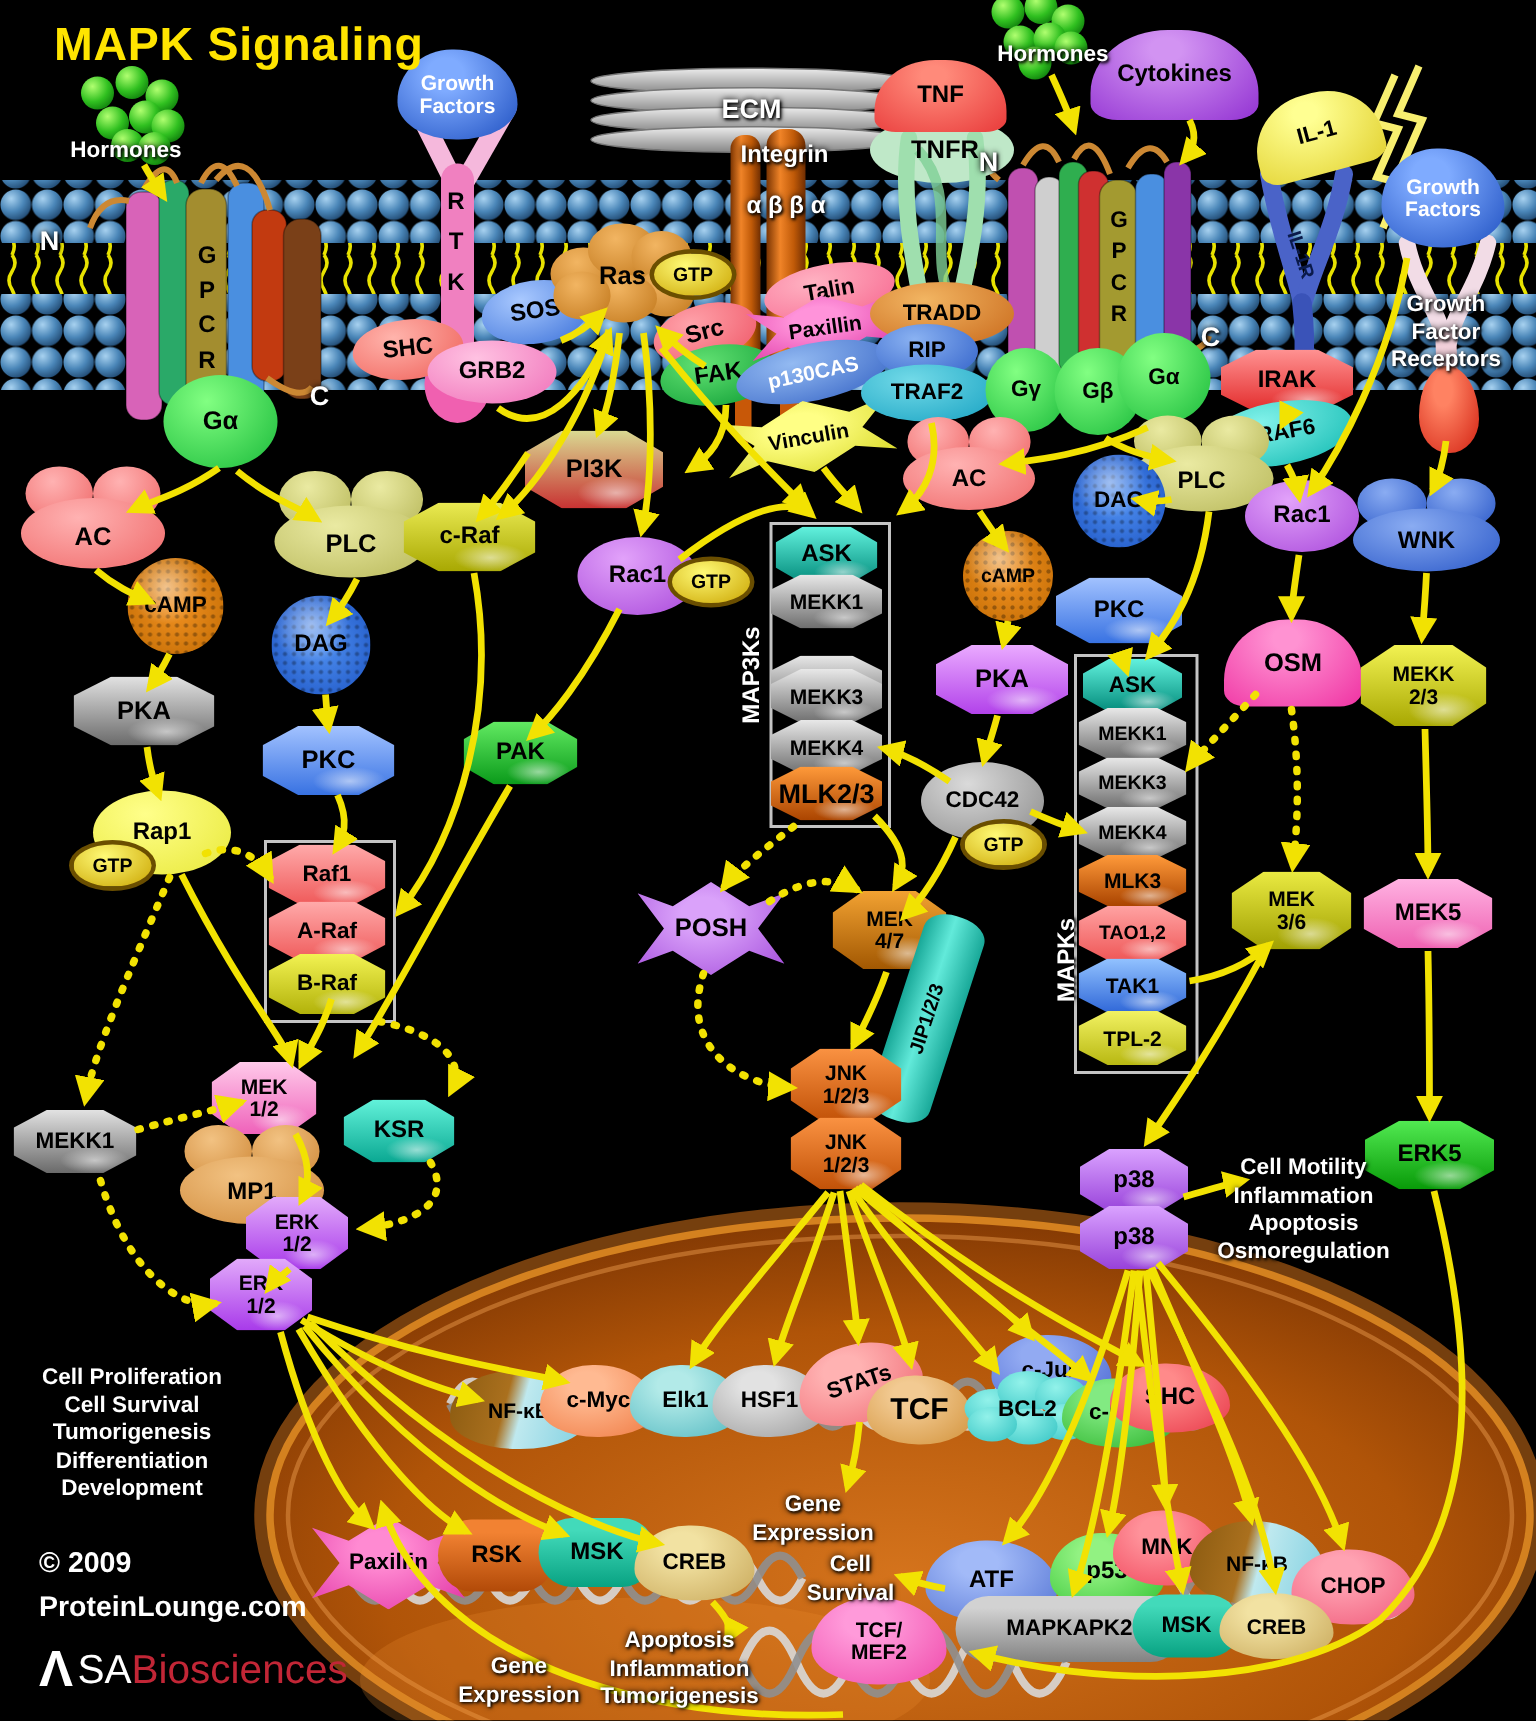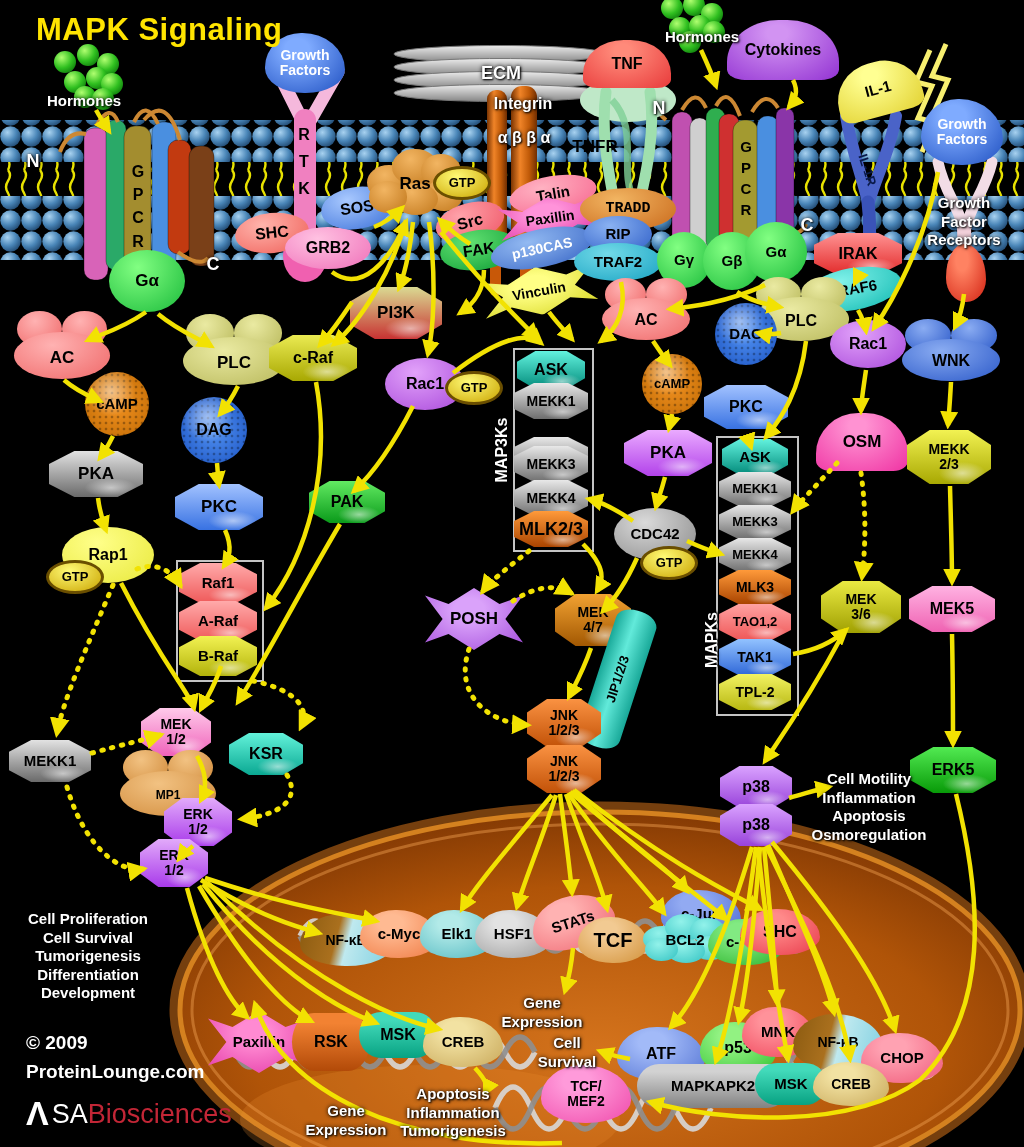--- a/index.html
+++ b/index.html
@@ -244,21 +244,21 @@
       <div class="node blob" style="left: 321px; top: 187px; width: 72px; height: 42px; color: rgb(0, 0, 0); font-size: 16px; transform: rotate(-8deg); --c1: #a9c9ff; --c2: #3a70d8;"><span class="lbl">SOS</span></div>
       <div class="node cloud" style="left: 367px; top: 150px; width: 96px; height: 68px; color: rgb(0, 0, 0); font-size: 17px; --c1: #f2b562; --c2: #c0761a;"><span class="clobe" style="left: 0%; top: 22%; width: 46%; height: 52%;"></span><span class="clobe" style="left: 26%; top: -2%; width: 48%; height: 54%;"></span><span class="clobe" style="left: 56%; top: 6%; width: 42%; height: 50%;"></span><span class="clobe" style="left: 60%; top: 42%; width: 40%; height: 48%;"></span><span class="clobe" style="left: 28%; top: 48%; width: 46%; height: 48%;"></span><span class="clobe" style="left: 2%; top: 46%; width: 40%; height: 46%;"></span><span class="lbl">Ras</span></div>
       <div class="node gtp" style="left: 433px; top: 166px; width: 52px; height: 28px; color: rgb(0, 0, 0); font-size: 13px; --c1: #ccc; --c2: #888;"><span class="lbl">GTP</span></div>
       <div class="node blob" style="left: 435px; top: 203px; width: 70px; height: 38px; color: rgb(0, 0, 0); font-size: 16px; transform: rotate(-15deg); --c1: #ffa2aa; --c2: #ef5868;"><span class="lbl">Src</span></div>
       <div class="node blob" style="left: 440px; top: 230px; width: 78px; height: 40px; color: rgb(0, 0, 0); font-size: 16px; transform: rotate(-8deg); --c1: #63e273; --c2: #0a9a32;"><span class="lbl">FAK</span></div>
       <div class="node blob" style="left: 509px; top: 176px; width: 88px; height: 36px; color: rgb(0, 0, 0); font-size: 15px; transform: rotate(-10deg); --c1: #ffb2c2; --c2: #f76890;"><span class="lbl">Talin</span></div>
       <div class="node star" style="left: 499px; top: 197px; width: 102px; height: 42px; color: rgb(0, 0, 0); font-size: 14px; transform: rotate(-8deg); --c1: #ff93da; --c2: #dc2fa0;"><span class="lbl">Paxillin</span></div>
       <div class="node blob" style="left: 490px; top: 229px; width: 104px; height: 38px; color: rgb(255, 255, 255); font-size: 14px; transform: rotate(-12deg); --c1: #93baf2; --c2: #3866c6;"><span class="lbl">p130CAS</span></div>
       <div class="node star" style="left: 482px; top: 267px; width: 114px; height: 48px; color: rgb(0, 0, 0); font-size: 14px; transform: rotate(-10deg); --c1: #ffff85; --c2: #d6d622;"><span class="lbl">Vinculin</span></div>
       <div class="node cap" style="left: 583px; top: 40px; width: 88px; height: 48px; color: rgb(0, 0, 0); font-size: 16px; --c1: #ff8a7a; --c2: #e83a3a;"><span class="lbl">TNF</span></div>
-      <div class="node blob" style="left: 580px; top: 188px; width: 96px; height: 42px; color: rgb(0, 0, 0); font-size: 15px; font-family: Liberation Mono, monospace; --c1: #f2b562; --c2: #c8681a;"><span class="lbl">TRADD</span></div>
+      <div class="node blob" style="left: 580px; top: 188px; width: 96px; height: 42px; color: rgb(0, 0, 0); font-size: 15px; --c1: #f2b562; --c2: #c8681a;"><span class="lbl">TRADD</span></div>
       <div class="node blob" style="left: 584px; top: 216px; width: 68px; height: 36px; color: rgb(0, 0, 0); font-size: 15px; --c1: #8ab2f2; --c2: #3060c8;"><span class="lbl">RIP</span></div>
       <div class="node blob" style="left: 574px; top: 243px; width: 88px; height: 38px; color: rgb(0, 0, 0); font-size: 15px; --c1: #72dae8; --c2: #18a2c2;"><span class="lbl">TRAF2</span></div>
       <div class="node cap" style="left: 727px; top: 20px; width: 112px; height: 60px; color: rgb(0, 0, 0); font-size: 16px; --c1: #d293f2; --c2: #9232d2;"><span class="lbl">Cytokines</span></div>
       <div class="node cap" style="left: 835px; top: 62px; width: 86px; height: 54px; color: rgb(0, 0, 0); font-size: 15px; transform: rotate(-15deg); --c1: #ffff92; --c2: #e2d232;"><span class="lbl">IL-1</span></div>
       <div class="node oct" style="left: 814px; top: 233px; width: 88px; height: 42px; color: rgb(0, 0, 0); font-size: 16px; --c1: #ff9292; --c2: #e22a2a;"><span class="lbl">IRAK</span></div>
       <div class="node blob" style="left: 804px; top: 268px; width: 98px; height: 42px; color: rgb(0, 0, 0); font-size: 15px; transform: rotate(-10deg); --c1: #82f2ea; --c2: #12bab2;"><span class="lbl">TRAF6</span></div>
       <div class="node blob" style="left: 657px; top: 232px; width: 54px; height: 56px; color: rgb(0, 0, 0); font-size: 15px; --c1: #82ff82; --c2: #1aba3a;"><span class="lbl">Gγ</span></div>
       <div class="node blob" style="left: 703px; top: 232px; width: 58px; height: 58px; color: rgb(0, 0, 0); font-size: 15px; --c1: #82ff82; --c2: #1aba3a;"><span class="lbl">Gβ</span></div>
       <div class="node blob" style="left: 745px; top: 222px; width: 62px; height: 60px; color: rgb(0, 0, 0); font-size: 15px; --c1: #82ff82; --c2: #1aba3a;"><span class="lbl">Gα</span></div>
       <div class="node blob" style="left: 109px; top: 250px; width: 76px; height: 62px; color: rgb(0, 0, 0); font-size: 17px; --c1: #82ff82; --c2: #1aba3a;"><span class="lbl">Gα</span></div>
@@ -279,21 +279,21 @@
       <div class="node blob" style="left: 385px; top: 358px; width: 80px; height: 52px; color: rgb(0, 0, 0); font-size: 16px; --c1: #e2a2fa; --c2: #a848da;"><span class="lbl">Rac1</span></div>
       <div class="node gtp" style="left: 445px; top: 371px; width: 52px; height: 28px; color: rgb(0, 0, 0); font-size: 13px; --c1: #ccc; --c2: #888;"><span class="lbl">GTP</span></div>
       <div class="node oct" style="left: 309px; top: 481px; width: 76px; height: 42px; color: rgb(0, 0, 0); font-size: 16px; --c1: #62ea62; --c2: #0a9a1a;"><span class="lbl">PAK</span></div>
       <div class="node oct" style="left: 179px; top: 563px; width: 78px; height: 40px; color: rgb(0, 0, 0); font-size: 15px; --c1: #ffaaaa; --c2: #ef5a5a;"><span class="lbl">Raf1</span></div>
       <div class="node oct" style="left: 179px; top: 601px; width: 78px; height: 40px; color: rgb(0, 0, 0); font-size: 15px; --c1: #ffaaaa; --c2: #ef5a5a;"><span class="lbl">A-Raf</span></div>
       <div class="node oct" style="left: 179px; top: 636px; width: 78px; height: 40px; color: rgb(0, 0, 0); font-size: 15px; --c1: #f2f252; --c2: #b2b20a;"><span class="lbl">B-Raf</span></div>
       <div class="node oct" style="left: 9px; top: 740px; width: 82px; height: 42px; color: rgb(0, 0, 0); font-size: 15px; --c1: #e2e2e2; --c2: #6a6a6a;"><span class="lbl">MEKK1</span></div>
       <div class="node oct" style="left: 141px; top: 708px; width: 70px; height: 48px; color: rgb(0, 0, 0); font-size: 14px; --c1: #ffcaea; --c2: #ef62ba;"><span class="lbl">MEK
 1/2</span></div>
       <div class="node oct" style="left: 229px; top: 733px; width: 74px; height: 42px; color: rgb(0, 0, 0); font-size: 16px; --c1: #62f2da; --c2: #0aa892;"><span class="lbl">KSR</span></div>
-      <div class="node flower" style="left: 120px; top: 758px; width: 96px; height: 58px; color: rgb(0, 0, 0); font-size: 12px; --c1: #f2c282; --c2: #d08a3a;"><span class="lobe"></span><span class="lobe"></span><span class="lobe"></span><span class="lbl">MP1</span></div>
+      <div class="node flower" style="left: 120px; top: 758px; width: 96px; height: 58px; color: rgb(0, 0, 0); font-size: 16px; --c1: #f2c282; --c2: #d08a3a;"><span class="lobe"></span><span class="lobe"></span><span class="lobe"></span><span class="lbl">MP1</span></div>
       <div class="node oct" style="left: 164px; top: 798px; width: 68px; height: 48px; color: rgb(0, 0, 0); font-size: 14px; --c1: #e2aafa; --c2: #a83aea;"><span class="lbl">ERK
 1/2</span></div>
       <div class="node oct" style="left: 140px; top: 839px; width: 68px; height: 48px; color: rgb(0, 0, 0); font-size: 14px; --c1: #e2aafa; --c2: #a83aea;"><span class="lbl">ERK
 1/2</span></div>
       <div class="node oct" style="left: 517px; top: 351px; width: 68px; height: 38px; color: rgb(0, 0, 0); font-size: 16px; --c1: #62f2de; --c2: #028a7a;"><span class="lbl">ASK</span></div>
       <div class="node oct" style="left: 514px; top: 383px; width: 74px; height: 36px; color: rgb(0, 0, 0); font-size: 14px; --c1: #e8e8e8; --c2: #6e6e6e;"><span class="lbl">MEKK1</span></div>
       <div class="node oct" style="left: 514px; top: 413px; width: 74px; height: 36px; color: rgb(0, 0, 0); font-size: 14px; margin-top: 24px; --c1: #e8e8e8; --c2: #6e6e6e;"><span class="lbl">MEKK2</span></div>
       <div class="node oct" style="left: 514px; top: 446px; width: 74px; height: 36px; color: rgb(0, 0, 0); font-size: 14px; --c1: #e8e8e8; --c2: #6e6e6e;"><span class="lbl">MEKK3</span></div>
       <div class="node oct" style="left: 514px; top: 480px; width: 74px; height: 36px; color: rgb(0, 0, 0); font-size: 14px; --c1: #e8e8e8; --c2: #6e6e6e;"><span class="lbl">MEKK4</span></div>
       <div class="node oct" style="left: 514px; top: 511px; width: 74px; height: 36px; color: rgb(0, 0, 0); font-size: 18px; --c1: #ff9a3a; --c2: #aa4400;"><span class="lbl">MLK2/3</span></div>
@@ -335,21 +335,21 @@
       <div class="node bean" style="left: 360px; top: 910px; width: 78px; height: 48px; color: rgb(0, 0, 0); font-size: 15px; --c1: #ffba92; --c2: #ef7a42;"><span class="lbl">c-Myc</span></div>
       <div class="node bean" style="left: 420px; top: 910px; width: 74px; height: 48px; color: rgb(0, 0, 0); font-size: 15px; --c1: #b2eae8; --c2: #52b8c0;"><span class="lbl">Elk1</span></div>
       <div class="node bean" style="left: 475px; top: 910px; width: 76px; height: 48px; color: rgb(0, 0, 0); font-size: 15px; --c1: #e2e2e2; --c2: #9a9a9a;"><span class="lbl">HSF1</span></div>
       <div class="node bean" style="left: 531px; top: 896px; width: 84px; height: 52px; color: rgb(0, 0, 0); font-size: 15px; transform: rotate(-18deg); --c1: #ffb2b2; --c2: #ef6872;"><span class="lbl">STATs</span></div>
       <div class="node bean" style="left: 578px; top: 917px; width: 70px; height: 46px; color: rgb(0, 0, 0); font-size: 20px; --c1: #f2ca92; --c2: #d2923a;"><span class="lbl">TCF</span></div>
       <div class="node bean" style="left: 661px; top: 890px; width: 80px; height: 48px; color: rgb(0, 0, 0); font-size: 15px; --c1: #92aaf2; --c2: #4a68d2;"><span class="lbl">c-Jun</span></div>
       <div class="node cloud" style="left: 643px; top: 915px; width: 84px; height: 50px; color: rgb(0, 0, 0); font-size: 15px; --c1: #92f2ea; --c2: #32c2c2;"><span class="clobe" style="left: 0%; top: 22%; width: 46%; height: 52%;"></span><span class="clobe" style="left: 26%; top: -2%; width: 48%; height: 54%;"></span><span class="clobe" style="left: 56%; top: 6%; width: 42%; height: 50%;"></span><span class="clobe" style="left: 60%; top: 42%; width: 40%; height: 48%;"></span><span class="clobe" style="left: 28%; top: 48%; width: 46%; height: 48%;"></span><span class="clobe" style="left: 2%; top: 46%; width: 40%; height: 46%;"></span><span class="lbl">BCL2</span></div>
       <div class="node bean" style="left: 708px; top: 919px; width: 76px; height: 46px; color: rgb(0, 0, 0); font-size: 15px; --c1: #82ea82; --c2: #2ab22a;"><span class="lbl">c-Fos</span></div>
       <div class="node bean" style="left: 740px; top: 909px; width: 80px; height: 46px; color: rgb(0, 0, 0); font-size: 16px; --c1: #ff8a8a; --c2: #e83a4a;"><span class="lbl">SHC</span></div>
       <div class="node star" style="left: 208px; top: 1011px; width: 102px; height: 62px; color: rgb(0, 0, 0); font-size: 15px; --c1: #ff8ad2; --c2: #e032a2;"><span class="lbl">Paxillin</span></div>
-      <div class="node cyl" style="left: 292px; top: 1013px; width: 78px; height: 58px; color: rgb(0, 0, 0); font-size: 16px; --c1: #f28232; --c2: #b24a08;"><span class="lbl">RSK</span></div>
+      <div class="node cyl" style="left: 292px; top: 1013px; width: 78px; height: 48px; color: rgb(0, 0, 0); font-size: 16px; --c1: #f28232; --c2: #b24a08;"><span class="lbl">RSK</span></div>
       <div class="node cyl" style="left: 359px; top: 1012px; width: 78px; height: 46px; color: rgb(0, 0, 0); font-size: 16px; --c1: #42daba; --c2: #08a282;"><span class="lbl">MSK</span></div>
       <div class="node bean" style="left: 423px; top: 1017px; width: 80px; height: 50px; color: rgb(0, 0, 0); font-size: 15px; --c1: #f2e2a2; --c2: #c8a85a;"><span class="lbl">CREB</span></div>
       <div class="node bean" style="left: 617px; top: 1027px; width: 88px; height: 54px; color: rgb(0, 0, 0); font-size: 16px; --c1: #a2baf8; --c2: #5272d2;"><span class="lbl">ATF</span></div>
       <div class="node bean" style="left: 700px; top: 1022px; width: 76px; height: 52px; color: rgb(0, 0, 0); font-size: 16px; --c1: #92f282; --c2: #32c232;"><span class="lbl">p53</span></div>
       <div class="node bean" style="left: 742px; top: 1007px; width: 72px; height: 50px; color: rgb(0, 0, 0); font-size: 15px; --c1: #ff929a; --c2: #ef4258;"><span class="lbl">MNK</span></div>
       <div class="node bean duo" style="left: 793px; top: 1014px; width: 90px; height: 56px; color: rgb(0, 0, 0); font-size: 14px; --c1: #ccc; --c2: #888;"><span class="lbl">NF-κB</span></div>
       <div class="node bean" style="left: 861px; top: 1033px; width: 82px; height: 50px; color: rgb(0, 0, 0); font-size: 15px; --c1: #ffa2b2; --c2: #ef5878;"><span class="lbl">CHOP</span></div>
       <div class="node cyl" style="left: 637px; top: 1064px; width: 152px; height: 44px; color: rgb(0, 0, 0); font-size: 15px; --c1: #d2d2d2; --c2: #828282;"><span class="lbl">MAPKAPK2</span></div>
       <div class="node cyl" style="left: 755px; top: 1063px; width: 72px; height: 42px; color: rgb(0, 0, 0); font-size: 15px; --c1: #42daba; --c2: #08a282;"><span class="lbl">MSK</span></div>
       <div class="node bean" style="left: 813px; top: 1062px; width: 76px; height: 44px; color: rgb(0, 0, 0); font-size: 14px; --c1: #f2e2a2; --c2: #c8a85a;"><span class="lbl">CREB</span></div>
@@ -467,21 +467,21 @@
       <div class="ann" style="left: 213px; top: 264px; font-size: 18px; color: rgb(255, 255, 255); transform: translate(-50%, -50%) rotate(0deg);">C</div>
       <div class="ann" style="left: 501px; top: 73px; font-size: 18px; color: rgb(255, 255, 255); transform: translate(-50%, -50%) rotate(0deg);">ECM</div>
       <div class="ann" style="left: 523px; top: 104px; font-size: 16px; color: rgb(255, 255, 255); transform: translate(-50%, -50%) rotate(0deg);">Integrin</div>
       <div class="ann" style="left: 524px; top: 138px; font-size: 16px; color: rgb(255, 255, 255); transform: translate(-50%, -50%) rotate(0deg);">α β β α</div>
       <div class="ann" style="left: 702px; top: 37px; font-size: 15px; color: rgb(255, 255, 255); transform: translate(-50%, -50%) rotate(0deg);">Hormones</div>
       <div class="ann" style="left: 659px; top: 108px; font-size: 18px; color: rgb(255, 255, 255); transform: translate(-50%, -50%) rotate(0deg);">N</div>
       <div class="ann" style="left: 807px; top: 225px; font-size: 18px; color: rgb(255, 255, 255); transform: translate(-50%, -50%) rotate(0deg);">C</div>
       <div class="ann" style="left: 964px; top: 222px; font-size: 15px; color: rgb(255, 255, 255); transform: translate(-50%, -50%) rotate(0deg);">Growth
 Factor
 Receptors</div>
-      <div class="ann dark" style="left: 595px; top: 100px; font-size: 17px; color: rgb(0, 0, 0); transform: translate(-50%, -50%) rotate(0deg); margin-top: 47px;">TNFR</div>
+      <div class="ann dark" style="left: 630px; top: 100px; font-size: 17px; color: rgb(0, 0, 0); transform: translate(-50%, -50%) rotate(0deg);">TNFR</div>
       <div class="ann dark" style="left: 304px; top: 162px; font-size: 16px; color: rgb(0, 0, 0); transform: translate(-50%, -50%) rotate(0deg); line-height: 1.7;">R
 T
 K</div>
       <div class="ann dark" style="left: 138px; top: 206px; font-size: 16px; color: rgb(0, 0, 0); transform: translate(-50%, -50%) rotate(0deg); line-height: 1.45;">G
 P
 C
 R</div>
       <div class="ann dark" style="left: 746px; top: 178px; font-size: 15px; color: rgb(0, 0, 0); transform: translate(-50%, -50%) rotate(0deg); line-height: 1.4;">G
 P
 C

